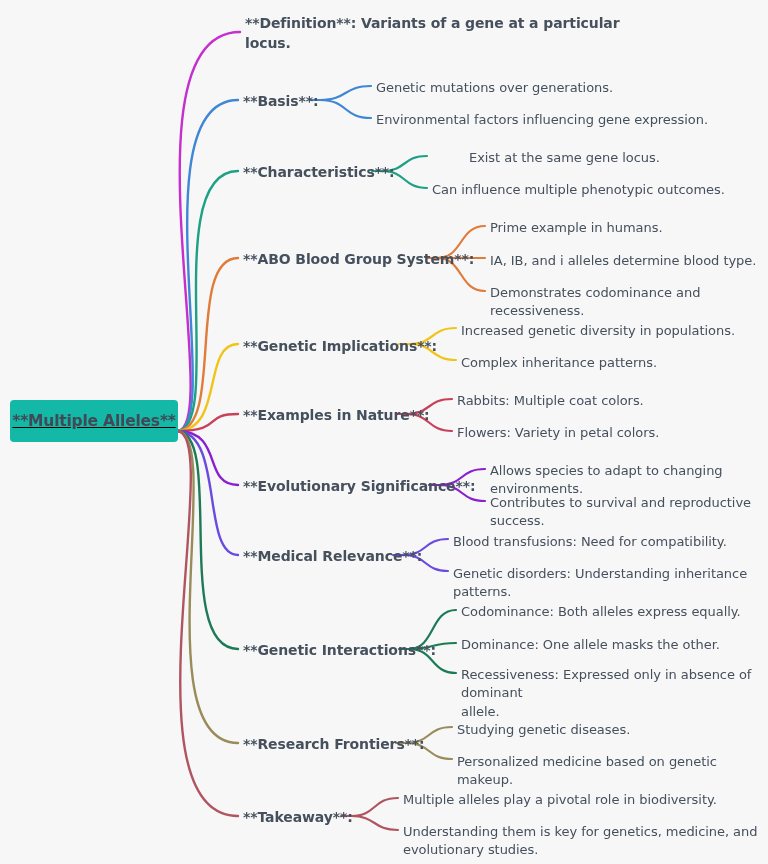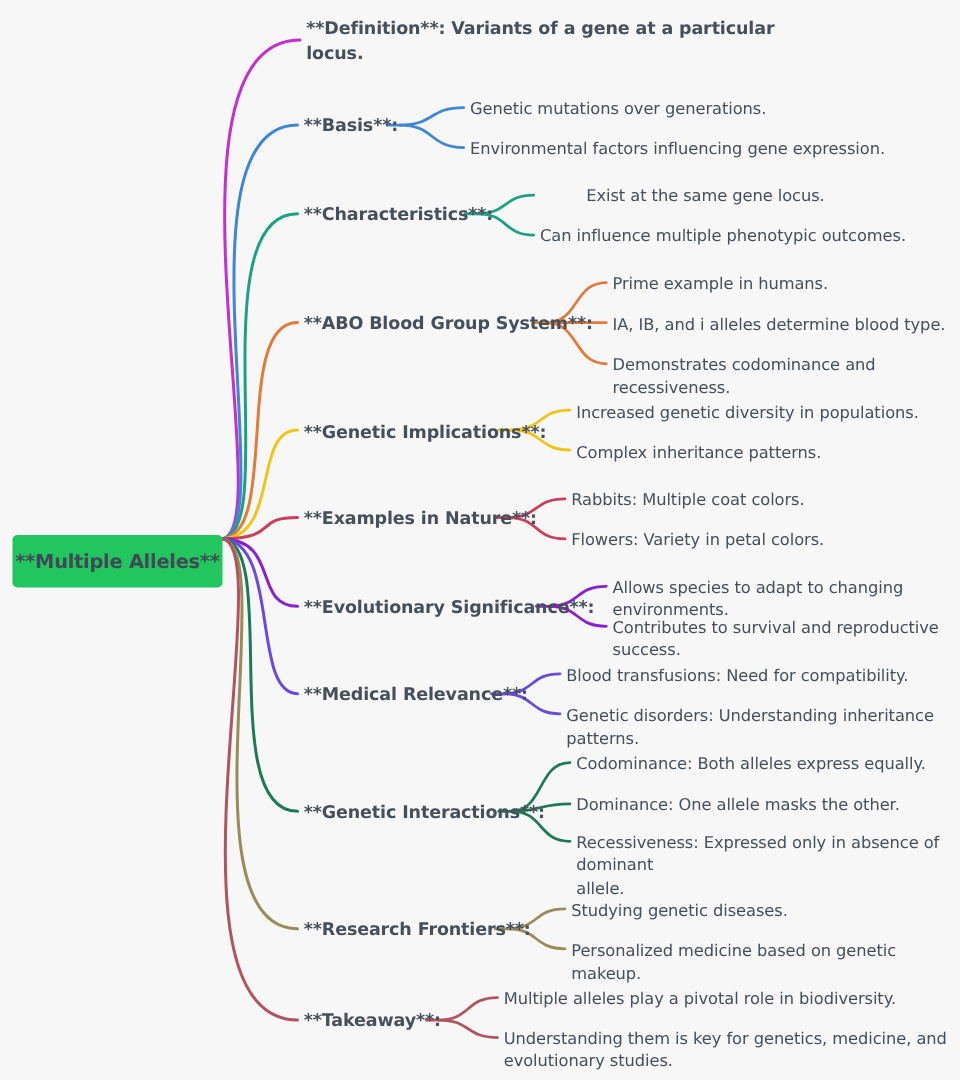--- a/index.html
+++ b/index.html
@@ -105,21 +105,21 @@
       <path d="M 178 431 C 224 437.24, 144.4 743, 238 743" stroke="#998c5a" stroke-width="2.4" fill="none" stroke-linecap="round"></path>
       <path d="M 396 743 L 406 743" stroke="#998c5a" stroke-width="2.2" fill="none" stroke-linecap="round"></path>
       <path d="M 406 743 C 431.3 743, 426.7 727, 452 727" stroke="#998c5a" stroke-width="2.2" fill="none" stroke-linecap="round"></path>
       <path d="M 406 743 C 431.3 743, 426.7 759, 452 759" stroke="#998c5a" stroke-width="2.2" fill="none" stroke-linecap="round"></path>
       <path d="M 178 431 C 224 438.7, 122.5 816, 238 816" stroke="#b05560" stroke-width="2.4" fill="none" stroke-linecap="round"></path>
       <path d="M 341 816 L 351 816" stroke="#b05560" stroke-width="2.2" fill="none" stroke-linecap="round"></path>
       <path d="M 351 816 C 376.85 816, 372.15 798, 398 798" stroke="#b05560" stroke-width="2.2" fill="none" stroke-linecap="round"></path>
       <path d="M 351 816 C 376.85 816, 372.15 830, 398 830" stroke="#b05560" stroke-width="2.2" fill="none" stroke-linecap="round"></path>
     </svg>
 
-  <div class="root-node" style="left: 10px; top: 428px; width: 168px; height: 42px; background: #22c55e;">
+  <div class="root-node" style="left: 10px; top: 400px; width: 168px; height: 42px; background: #14b8a6; text-decoration: underline;">
     <span class="root-node-text">**Multiple Alleles**</span>
   </div>
 
   <div id="labels-layer">
       <div class="node-label branch-label" style="left: 245px; top: 14px;">**Definition**: Variants of a gene at a particular
 locus.</div>
       <div class="node-label branch-label" style="left: 243px; top: 92px; text-align: center;">**Basis**:</div>
       <div class="node-label leaf-label" style="left: 376px; top: 79px;">Genetic mutations over generations.</div>
       <div class="node-label leaf-label" style="left: 376px; top: 111px;">Environmental factors influencing gene expression.</div>
       <div class="node-label branch-label" style="left: 243px; top: 163px;">**Characteristics**:</div>

